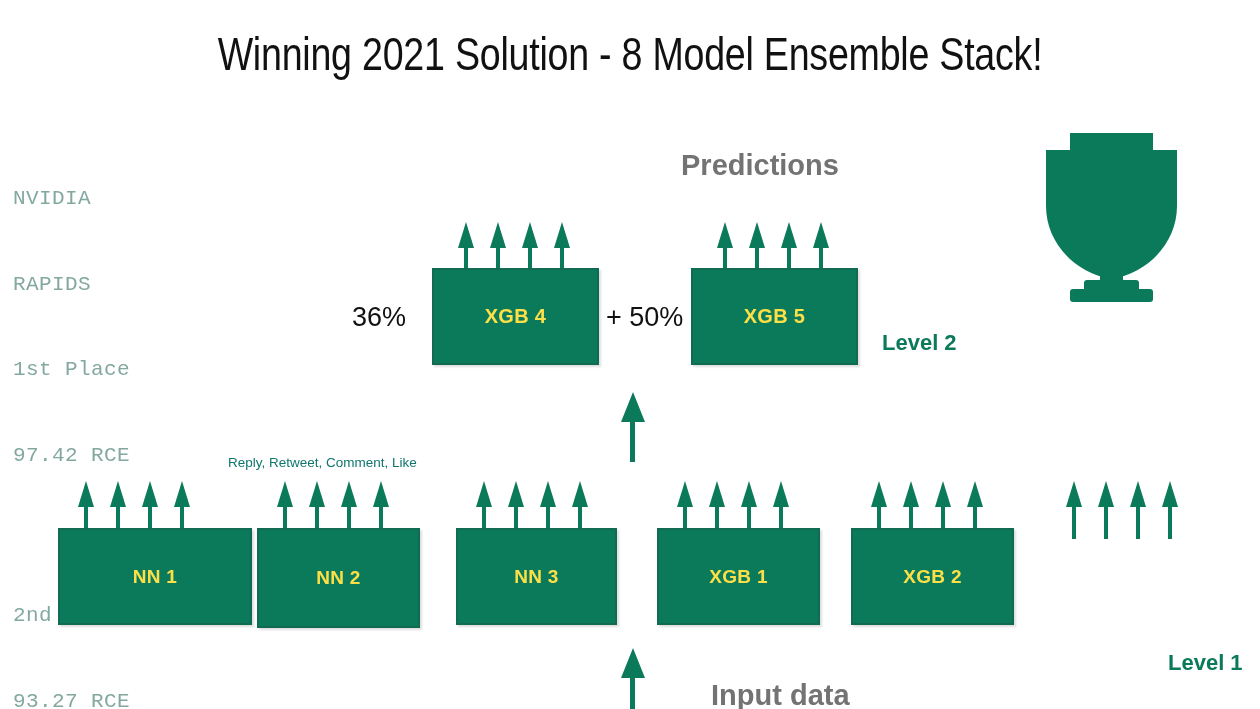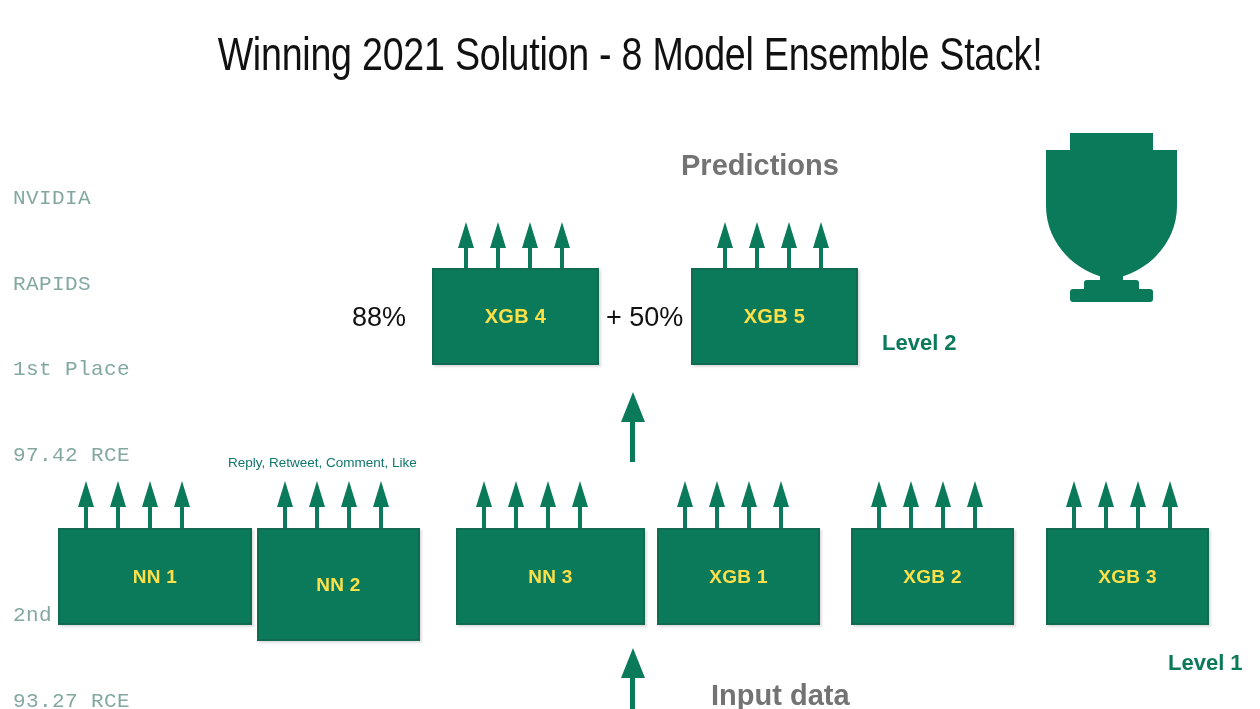--- a/index.html
+++ b/index.html
@@ -197,21 +197,21 @@
 
   <div class="arrow-group" style="left:458px; top:222px; width:112px;">
     <span class="arr"></span>
     <span class="arr"></span>
     <span class="arr"></span>
     <span class="arr"></span>
   </div>
   <div class="box l2" style="left:432px; top:268px; width:167px; height:97px;">
     <span>XGB 4</span>
   </div>
-  <div class="pct" style="left:352px; top:302px;">88%</div>
+  <div class="pct" style="left:352px; top:302px;">36%</div>
 
   <div class="arrow-group" style="left:717px; top:222px; width:112px;">
     <span class="arr"></span>
     <span class="arr"></span>
     <span class="arr"></span>
     <span class="arr"></span>
   </div>
   <div class="box l2" style="left:691px; top:268px; width:167px; height:97px;">
     <span>XGB 5</span>
   </div>
@@ -235,31 +235,31 @@
   <div class="box" style="left:58px; top:528px; width:194px; height:97px;">
     <span>NN 1</span>
   </div>
 
   <div class="arrow-group" style="left:277px; top:481px; width:112px;">
     <span class="arr"></span>
     <span class="arr"></span>
     <span class="arr"></span>
     <span class="arr"></span>
   </div>
-  <div class="box" style="left:257px; top:528px; width:163px; height:113px;">
+  <div class="box" style="left:257px; top:528px; width:163px; height:100px;">
     <span>NN 2</span>
   </div>
 
   <div class="arrow-group" style="left:476px; top:481px; width:112px;">
     <span class="arr"></span>
     <span class="arr"></span>
     <span class="arr"></span>
     <span class="arr"></span>
   </div>
-  <div class="box" style="left:456px; top:528px; width:189px; height:97px;">
+  <div class="box" style="left:456px; top:528px; width:161px; height:97px;">
     <span>NN 3</span>
   </div>
 
   <div class="arrow-group" style="left:677px; top:481px; width:112px;">
     <span class="arr"></span>
     <span class="arr"></span>
     <span class="arr"></span>
     <span class="arr"></span>
   </div>
   <div class="box" style="left:657px; top:528px; width:163px; height:97px;">
@@ -274,23 +274,20 @@
   </div>
   <div class="box" style="left:851px; top:528px; width:163px; height:97px;">
     <span>XGB 2</span>
   </div>
 
   <div class="arrow-group" style="left:1066px; top:481px; width:112px;">
     <span class="arr"></span>
     <span class="arr"></span>
     <span class="arr"></span>
     <span class="arr"></span>
-  </div>
-  <div class="box" style="left:1046px; top:528px; width:163px; height:97px;">
-    <span>XGB 3</span>
   </div>
 
   <div class="lbl-green" style="left:1168px; top:650px;">Level 1</div>
 
   <div class="big-arrow" style="left:621px; top:648px; height:61px;">
     <span class="head"></span>
     <span class="stem" style="height:35px;"></span>
   </div>
 
   <div class="lbl-purple" style="left:711px; top:679px;">Input data</div>

